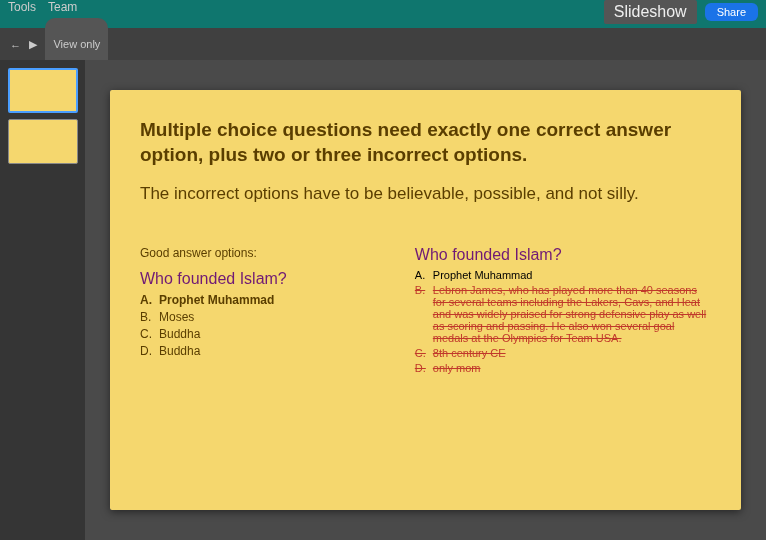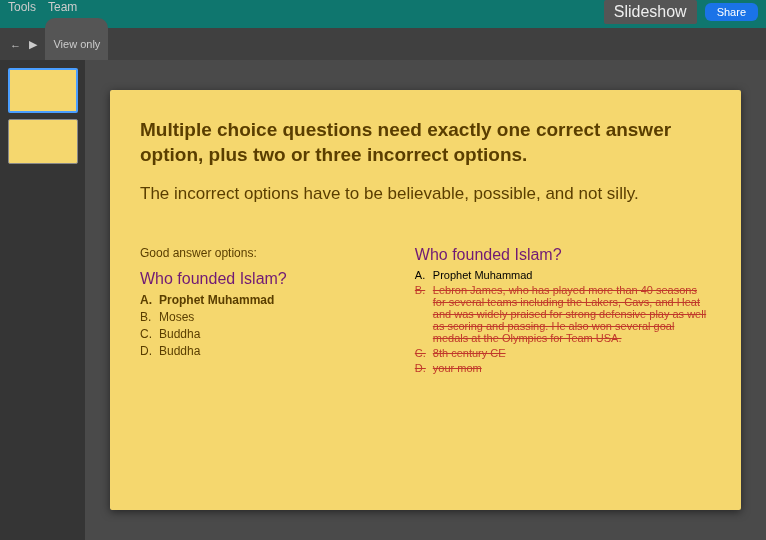--- a/index.html
+++ b/index.html
@@ -282,21 +282,21 @@
             <li>
               <span class="letter strikethrough">B.</span>
               <span class="strikethrough">Lebron James, who has played more than 40 seasons for several teams including the Lakers, Cavs, and Heat and was widely praised for strong defensive play as well as scoring and passing. He also won several goal medals at the Olympics for Team USA.</span>
             </li>
             <li>
               <span class="letter strikethrough">C.</span>
               <span class="strikethrough">8th century CE</span>
             </li>
             <li>
               <span class="letter strikethrough">D.</span>
-              <span class="strikethrough">your mom</span>
+              <span class="strikethrough">only mom</span>
             </li>
           </ul>
         </div>
 
       </div>
 
     </div>
   </div>
 
 </div>

